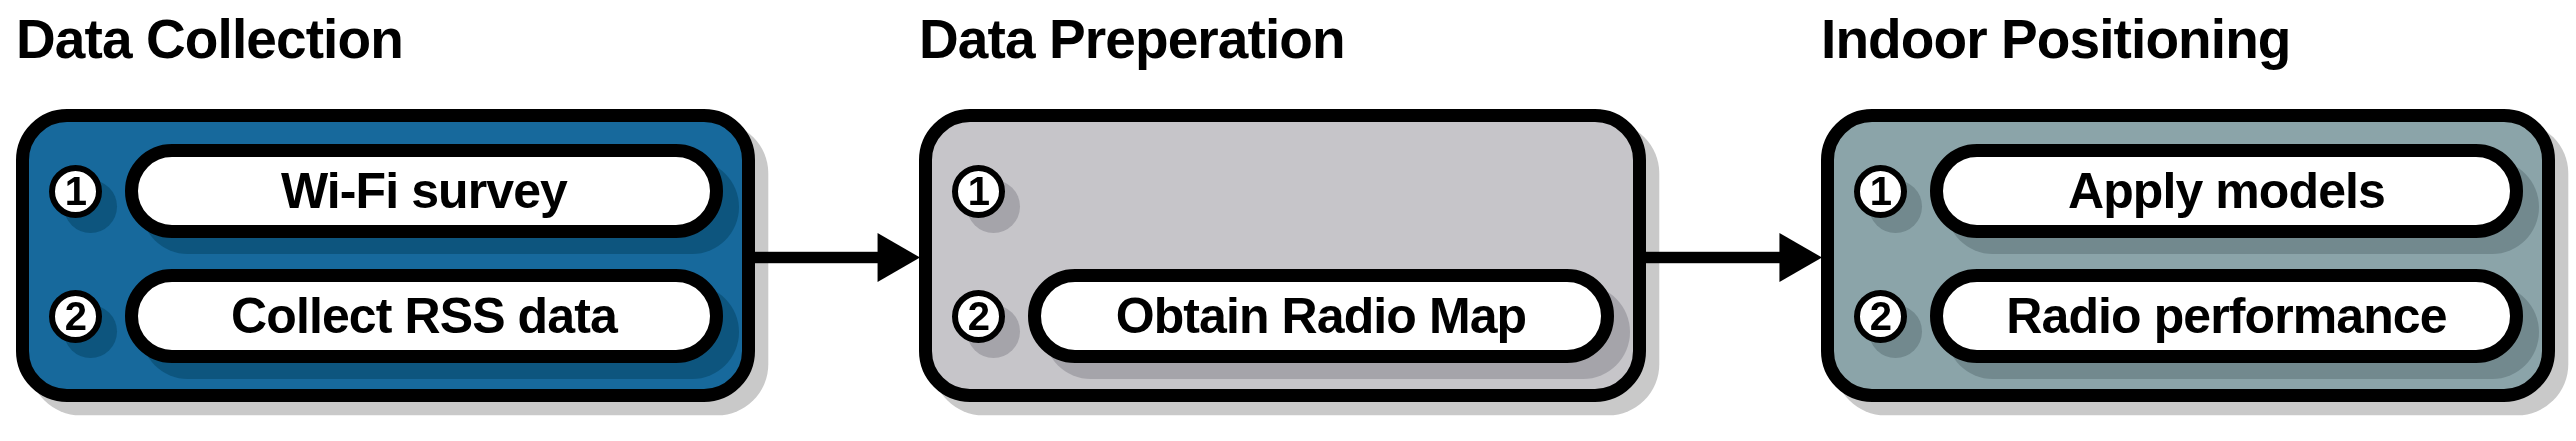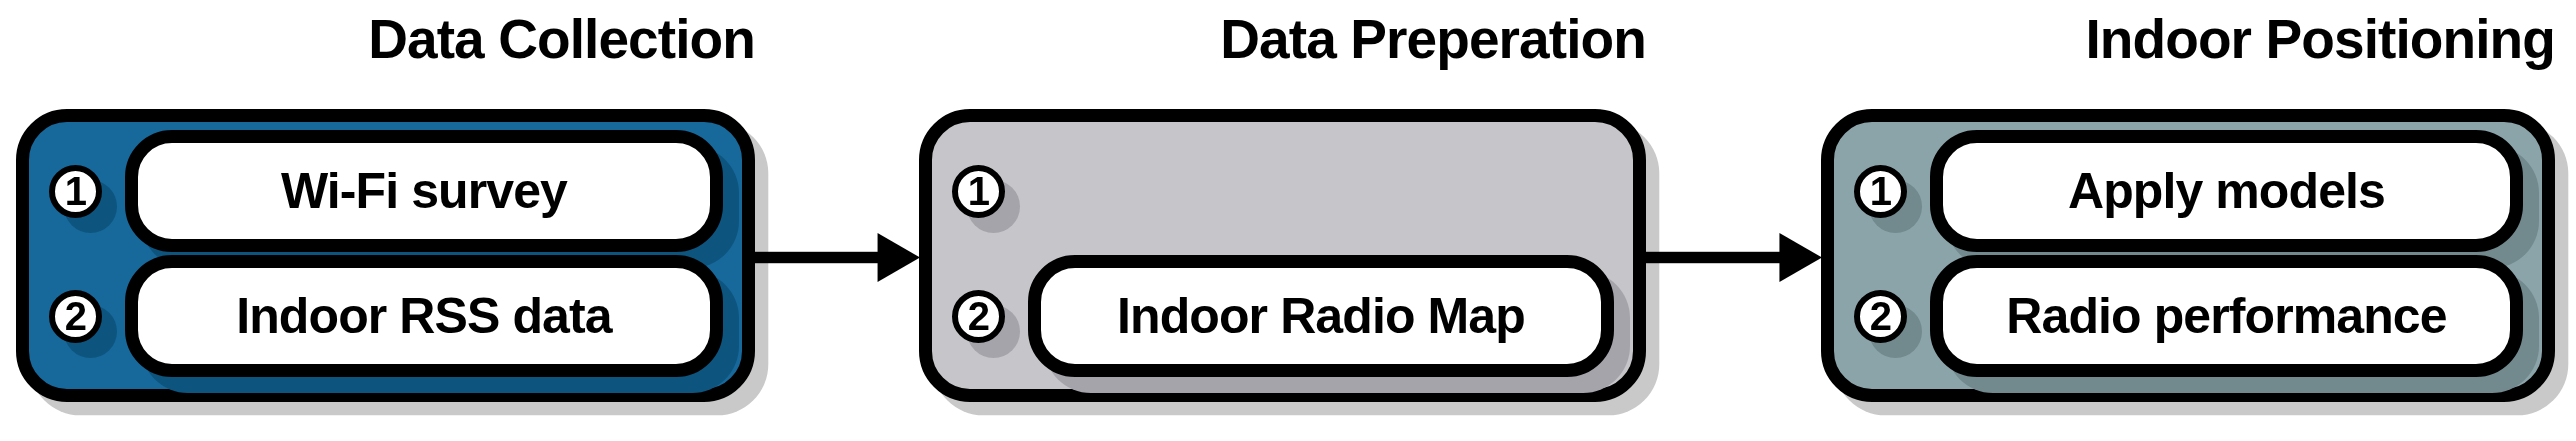--- a/index.html
+++ b/index.html
@@ -12,21 +12,21 @@
     font-family:"Liberation Sans", sans-serif;
     color:#000;
   }
   .panel{position:absolute;top:0;height:441px;}
   .panel.p1{left:16px;width:739px;}
   .panel.p2{left:919px;width:727px;padding-left:22px;}
   .panel.p3{left:1821px;width:734px;padding-left:31px;}
 
   .title{
     position:absolute;left:0;right:0;top:7px;
-    text-align:right;
+    text-align:left;
     font-size:55px;font-weight:bold;
     letter-spacing:-0.9px;
     white-space:nowrap;
   }
 
   .box{
     position:absolute;left:0;right:0;top:109px;height:293px;
     background:var(--fill,#ccc);
     border:13.3px solid #000;
     border-radius:51px;
@@ -38,21 +38,21 @@
     display:flex;align-items:center;gap:23px;height:94px;
   }
   .badge{
     flex:0 0 53px;width:53px;height:53px;
     background:#fff;border:6.2px solid #000;border-radius:50%;
     box-shadow:15px 15px 0 var(--ish,#999);
     display:flex;align-items:center;justify-content:center;
     font-size:40px;font-weight:bold;line-height:1;
   }
   .pill{
-    flex:1 1 auto;height:122px;
+    flex:1 1 auto;height:94px;
     background:#fff;border:13.3px solid #000;border-radius:47px;
     box-shadow:16px 16px 0 var(--ish,#999);
     display:flex;align-items:center;justify-content:center;
     font-size:50px;font-weight:bold;
     white-space:nowrap;letter-spacing:-0.9px;
   }
 
   .arrow{position:absolute;top:232px;height:51px;color:var(--arrow,#000);}
   .arrow.a1{left:752px;width:168px;}
   .arrow.a2{left:1643px;width:179px;}
@@ -67,41 +67,41 @@
     <div class="box" style="--fill: #17699c; --ish: #0d557e;">
       <div class="row">
         <div class="badge">1</div>
         <div class="pill">
           <span>Wi-Fi survey</span>
         </div>
       </div>
       <div class="row">
         <div class="badge">2</div>
         <div class="pill">
-          <span>Indoor RSS data</span>
+          <span>Collect RSS data</span>
         </div>
       </div>
     </div>
   </section>
 
   <svg class="arrow a1" viewBox="0 0 190 58" preserveAspectRatio="none">
     <rect x="0" y="22.5" width="148" height="13" fill="currentColor"></rect>
     <polygon points="142,1 190,29 142,57" fill="currentColor"></polygon>
   </svg>
 
   <section class="panel p2">
     <div class="title">Data Preperation</div>
     <div class="box" style="--fill: #c6c5c9; --ish: #a5a4aa;">
       <div class="row">
         <div class="badge">1</div>
       </div>
       <div class="row">
         <div class="badge">2</div>
         <div class="pill">
-          <span>Indoor Radio Map</span>
+          <span>Obtain Radio Map</span>
         </div>
       </div>
     </div>
   </section>
 
   <svg class="arrow a2" viewBox="0 0 202 58" preserveAspectRatio="none">
     <rect x="0" y="22.5" width="158" height="13" fill="currentColor"></rect>
     <polygon points="154,1 202,29 154,57" fill="currentColor"></polygon>
   </svg>
 

